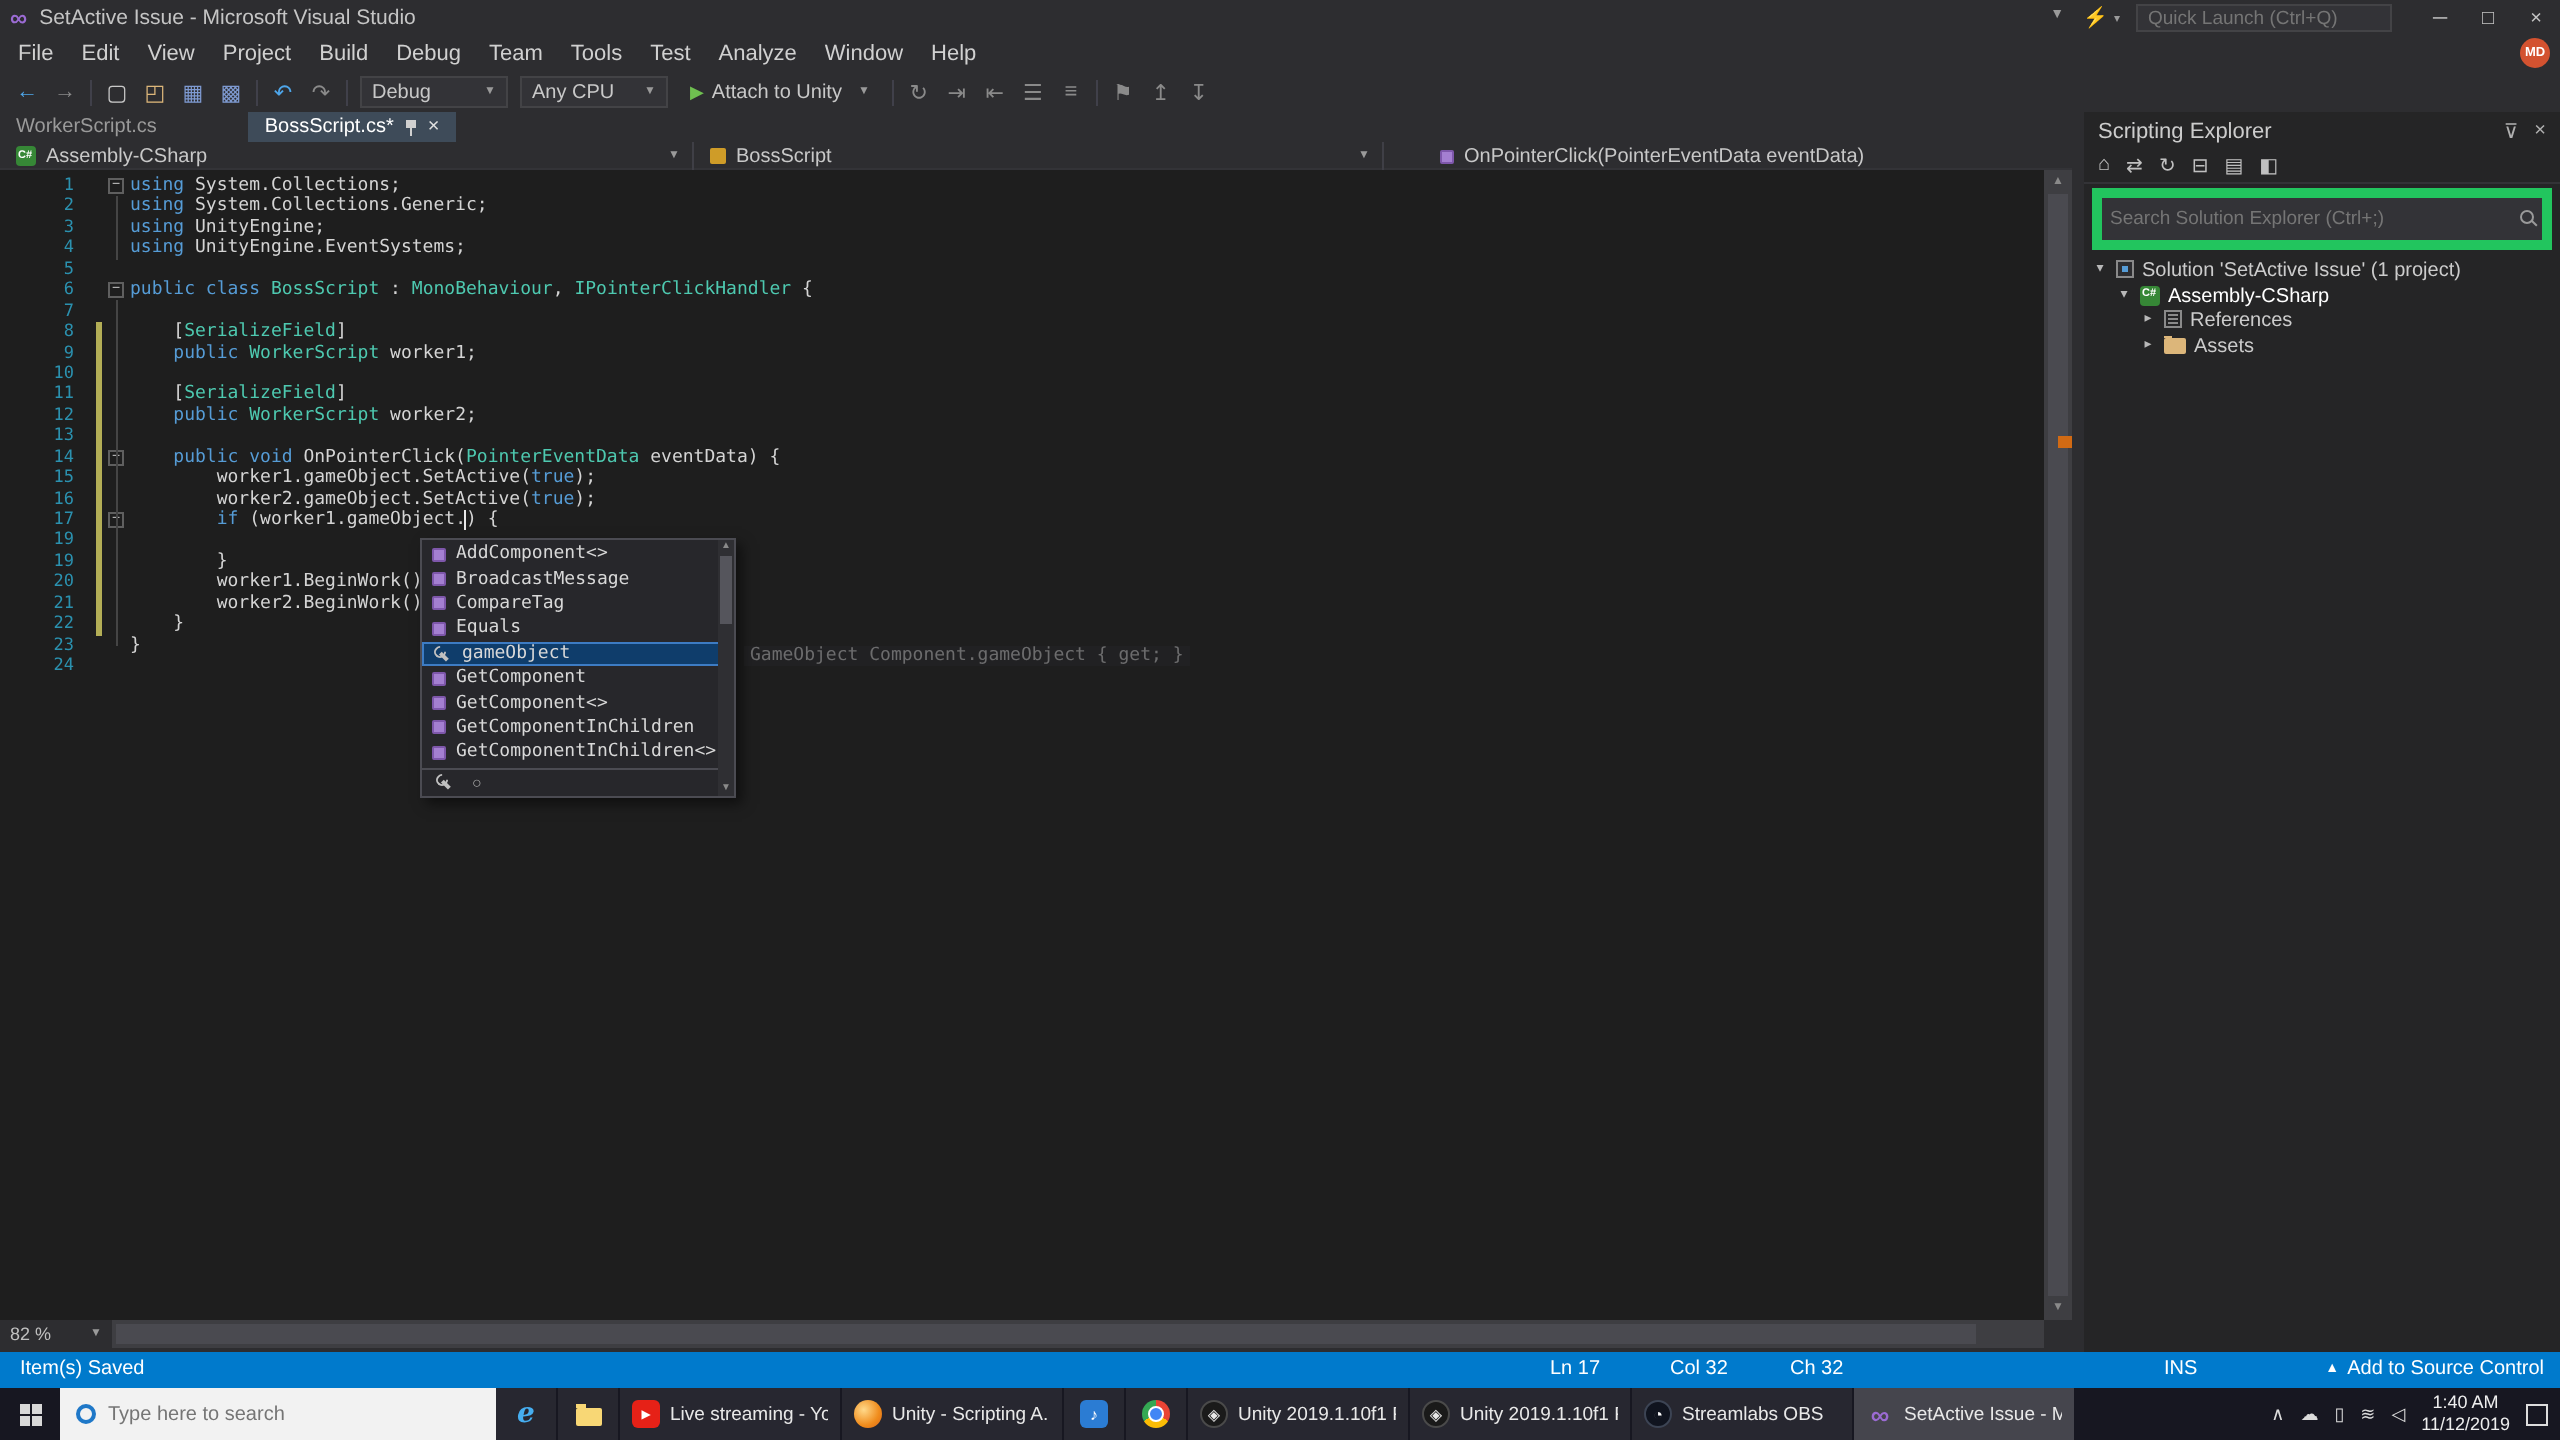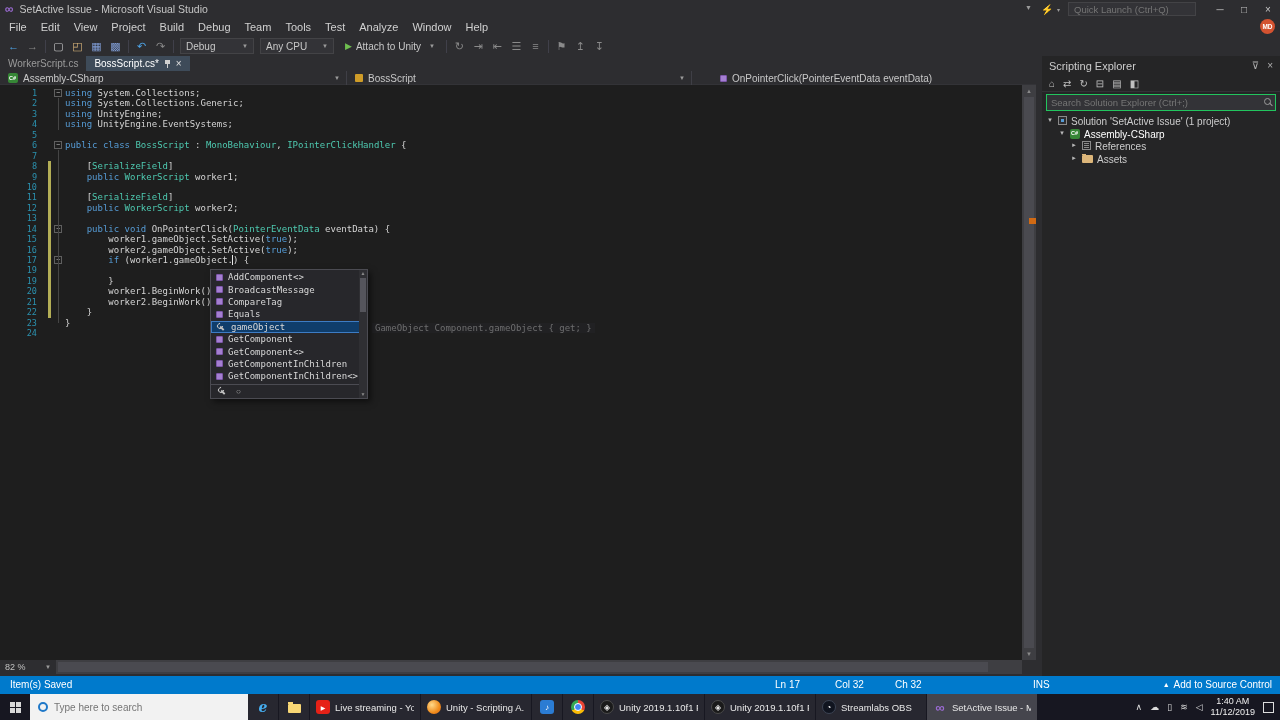--- a/index.html
+++ b/index.html
@@ -27,21 +27,21 @@
   #tb-icons-1,#tb-icons-2{display:flex;align-items:center;}
   .tb-ic{width:19px;text-align:center;font-size:11px;color:#c8c8c8;}
   .tb-sep{width:1px;height:13px;background:#40404a;margin:0 3px;}
   .tb-dd{width:74px;height:16px;background:#333337;border:1px solid #434346;display:flex;align-items:center;justify-content:space-between;padding:0 5px;font-size:10px;color:#c8c8c8;margin:0 3px;}
   .dd-chev{font-size:6px;color:#9a9a9a;margin-left:4px;}
   #attach-btn{height:16px;display:flex;align-items:center;gap:4px;padding:0 6px;font-size:10px;color:#c8c8c8;margin:0 2px;}
   .play-ic{color:#6fbf50;font-size:9px;}
 
   
   #tabbar{position:absolute;left:0;top:56px;width:1036px;height:15px;background:#2d2d30;display:flex;}
-  #tabs-host{display:flex;}
+  #tabs-host{display:flex;gap:38px;}
   .tab{padding:0 8px;display:flex;align-items:center;gap:5px;font-size:10px;color:#9a9a9a;}
   .tab.active{background:#3e4b59;color:#fff;}
   .tab-pin{position:relative;width:7px;height:9px;}
   .tab-pin::before{content:"";position:absolute;left:1px;top:1px;width:5px;height:4px;background:#d0d0d0;}
   .tab-pin::after{content:"";position:absolute;left:3px;top:5px;width:1px;height:4px;background:#d0d0d0;}
   .tab-close{font-size:10px;color:#e0e0e0;line-height:10px;}
   #tab-overflow{position:absolute;right:248px;top:4px;color:#9a9a9a;font-size:7px;}
 
   
   #navbar{position:absolute;left:0;top:71px;width:1036px;height:14px;background:#2d2d30;border-bottom:1px solid #333337;}
@@ -101,21 +101,21 @@
   #hs-thumb{position:absolute;left:2px;top:2px;height:10px;width:930px;background:#4a4a50;}
   #splitter{position:absolute;left:1036px;top:56px;width:6px;height:618px;background:#2d2d30;}
 
   
   #solution-explorer{position:absolute;left:1042px;top:56px;width:238px;height:620px;background:#252526;display:flex;flex-direction:column;}
   #se-header{height:19px;display:flex;align-items:center;padding:0 7px;color:#cccccc;font-size:11px;gap:8px;}
   #se-header .sp{flex:1;}
   .se-hdr-ic{color:#b0b0b0;font-size:10px;}
   #se-toolbar{height:17px;display:flex;align-items:center;gap:8px;padding:0 7px;border-bottom:1px solid #333337;}
   .se-ic{font-size:10px;color:#c0c0c0;}
-  #se-search{margin:2px 4px 3px 4px;height:17px;background:#333337;border:1px solid #22c55e;display:flex;align-items:center;}
+  #se-search{margin:2px 4px 3px 4px;height:31px;background:#333337;border:5px solid #22c55e;display:flex;align-items:center;}
   #se-search input{flex:1;background:transparent;border:none;outline:none;color:#8a8a8a;font-size:9.5px;padding:0 4px;font-family:"Liberation Sans",sans-serif;min-width:0;}
   .mag-icon{position:relative;width:13px;height:12px;flex:none;}
   .mag-icon::before{content:"";position:absolute;left:2px;top:1px;width:5px;height:5px;border:1px solid #9a9a9a;border-radius:50%;}
   .mag-icon::after{content:"";position:absolute;left:7px;top:7px;width:4px;height:1px;background:#9a9a9a;transform:rotate(45deg);}
   #se-tree{flex:1;padding-top:2px;}
   .tree-row{height:12.5px;display:flex;align-items:flex-start;gap:4px;font-size:10px;color:#cccccc;white-space:nowrap;overflow:hidden;}
   .tree-arrow{width:8px;font-size:7px;color:#b8b8b8;text-align:center;flex:none;}
   .se-node-ic{flex:none;}
   .ic-solution{width:9px;height:9px;border:1px solid #8a8a8a;background:#2d2d30;position:relative;}
   .ic-solution::before{content:"";position:absolute;left:2px;top:2px;right:2px;bottom:2px;background:#569cd6;}
@@ -126,21 +126,21 @@
   .ic-folder{width:11px;height:8px;background:#dcb67a;border-radius:1px;position:relative;margin-top:1px;}
   .ic-folder::before{content:"";position:absolute;top:-2px;left:0;width:4px;height:2px;background:#dcb67a;border-radius:1px 1px 0 0;}
 
   
   #statusbar{position:absolute;left:0;top:676px;width:1280px;height:18px;background:#007acc;color:#fff;font-size:10px;}
   #statusbar span{position:absolute;top:3px;}
   #sb-message{left:10px;}
   #sb-ln{left:775px;}
   #sb-col{left:835px;}
   #sb-ch{left:895px;}
-  #sb-ins{left:985px;padding-left:48px;}
+  #sb-ins{left:1034px;padding-left:48px;}
   #sb-src{position:absolute;right:8px;top:3px;display:flex;align-items:center;gap:4px;}
   #sb-src .arrow{font-size:7px;position:static;}
   #sb-src .lbl{position:static;}
 
   
   #taskbar{position:absolute;left:0;top:694px;width:1280px;height:26px;background:#171721;display:flex;align-items:center;}
   #start-btn{width:30px;height:26px;display:flex;align-items:center;justify-content:center;}
   .win-logo{width:11px;height:11px;background:#d8d8d8;position:relative;}
   .win-logo::before{content:"";position:absolute;left:5px;top:0;width:1px;height:11px;background:#171721;}
   .win-logo::after{content:"";position:absolute;left:0;top:5px;width:11px;height:1px;background:#171721;}

